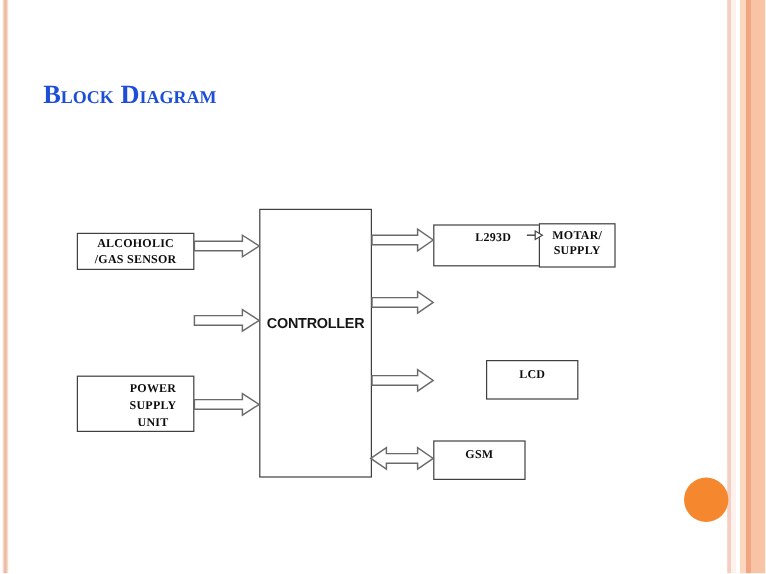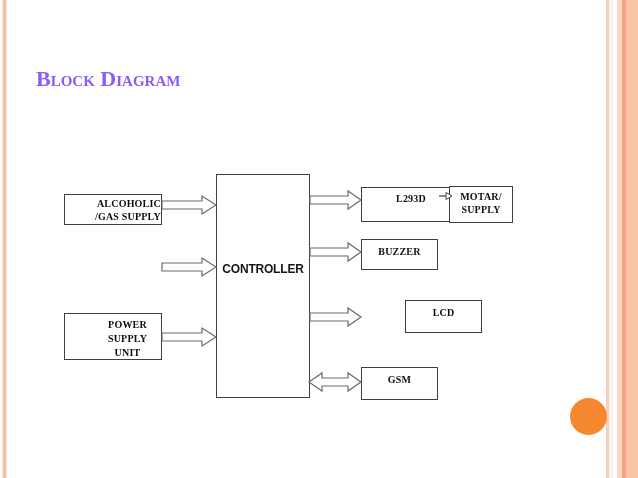--- a/index.html
+++ b/index.html
@@ -24,32 +24,32 @@
       #f9c3a5 20px,#f9c3a5 32px);
   }
   .accent-circle {
     position:absolute; left:570px; top:398px; width:37px; height:37px;
     border-radius:50%; background:#f5882f;
   }
   .title {
     position:absolute; left:36px; top:66px;
     font-family:"Liberation Serif", serif;
     font-variant:small-caps; font-weight:bold;
-    font-size:22px; line-height:26px; color:#8b5cf6;
+    font-size:22px; line-height:26px; color:#1d4ed8;
     letter-spacing:0px; white-space:nowrap;
   }
   
   .block {
     position:absolute; box-sizing:border-box;
     border:1px solid #3f3f3f; background:#ffffff;
     text-align:center; color:#0d0d0d;
     font-family:"Liberation Serif", serif; font-weight:bold;
     font-size:10px; line-height:13px; letter-spacing:0.2px;
   }
-  .b-alcohol { left:64px;  top:194px; width:98px; height:31px; padding-top:2px;text-align:right; }
+  .b-alcohol { left:64px;  top:194px; width:98px; height:31px; padding-top:2px; }
   .b-ir      { left:64px;  top:258px; width:98px; height:39px; padding-top:5px; }
   .b-psu     { left:64px;  top:313px; width:98px; height:47px; padding-top:4px; line-height:14px;padding-left:29px; }
   .b-ctrl    { left:216px; top:174px; width:94px; height:224px; }
   .b-ctrl .ctrl-label {
     position:absolute; left:0; top:88px; width:100%;
     font-family:"Liberation Sans", sans-serif; font-weight:bold;
     font-size:12px; line-height:12px; letter-spacing:-0.2px; color:#151515;
     text-align:center;
   }
   .b-l293d   { left:361px; top:187px; width:100px; height:35px; padding-top:4px; }
@@ -68,21 +68,21 @@
 <div class="slide">
 
   <div class="stripe-left"></div>
   <div class="stripes-right"></div>
   <div class="accent-circle"></div>
 
   <div class="title">Block Diagram</div>
 
   <div class="block b-alcohol">
     <div>ALCOHOLIC</div>
-    <div>/GAS SUPPLY</div>
+    <div>/GAS SENSOR</div>
   </div>
 
 
   <div class="block b-psu">
     <div>POWER</div>
     <div>SUPPLY UNIT</div>
   </div>
 
   <div class="block b-ctrl">
     <div class="ctrl-label">CONTROLLER</div>
@@ -90,23 +90,20 @@
 
   <div class="block b-l293d">
     <div>L293D</div>
   </div>
 
   <div class="block b-motar">
     <div>MOTAR/</div>
     <div>SUPPLY</div>
   </div>
 
-  <div class="block b-buzzer">
-    <div>BUZZER</div>
-  </div>
 
   <div class="block b-lcd">
     <div>LCD</div>
   </div>
 
   <div class="block b-gsm">
     <div>GSM</div>
   </div>
 
   <svg class="arrows" viewBox="0 0 638 478" xmlns="http://www.w3.org/2000/svg" aria-hidden="true">

